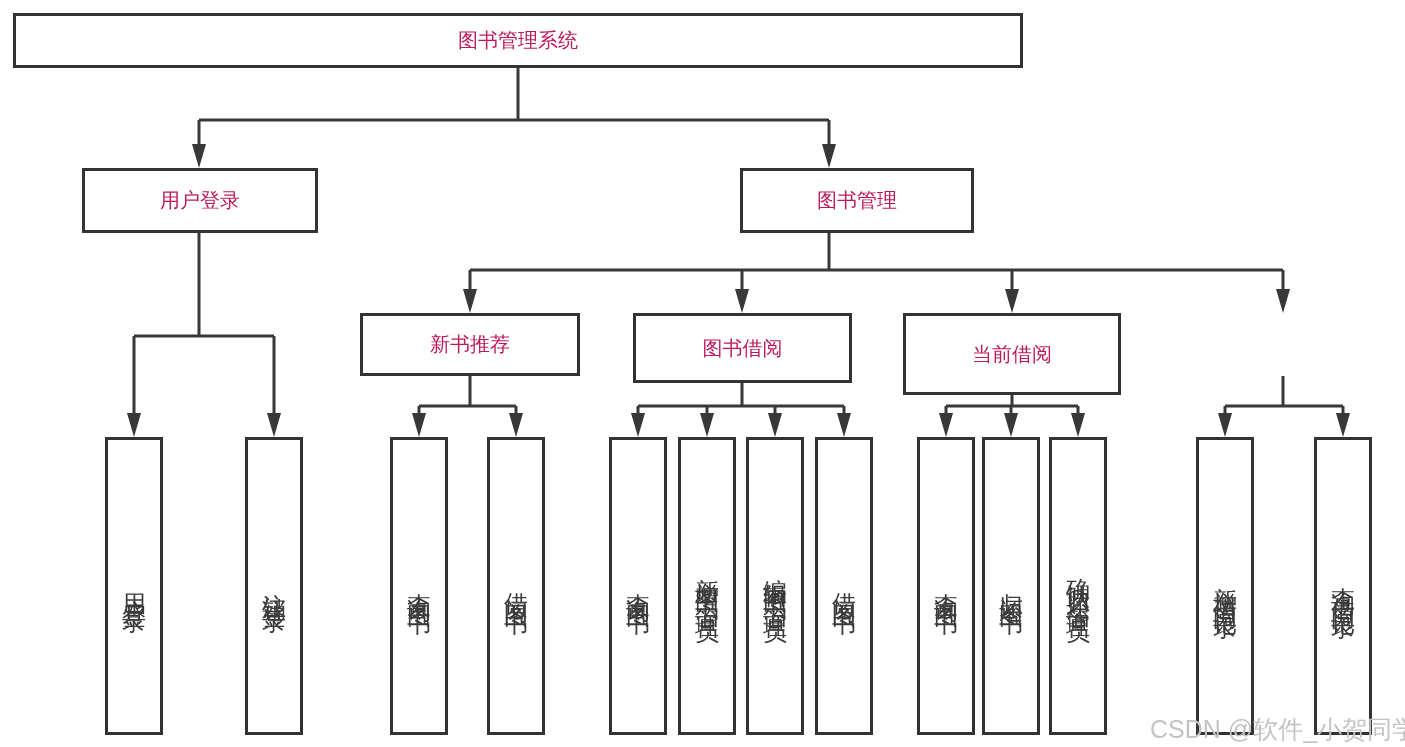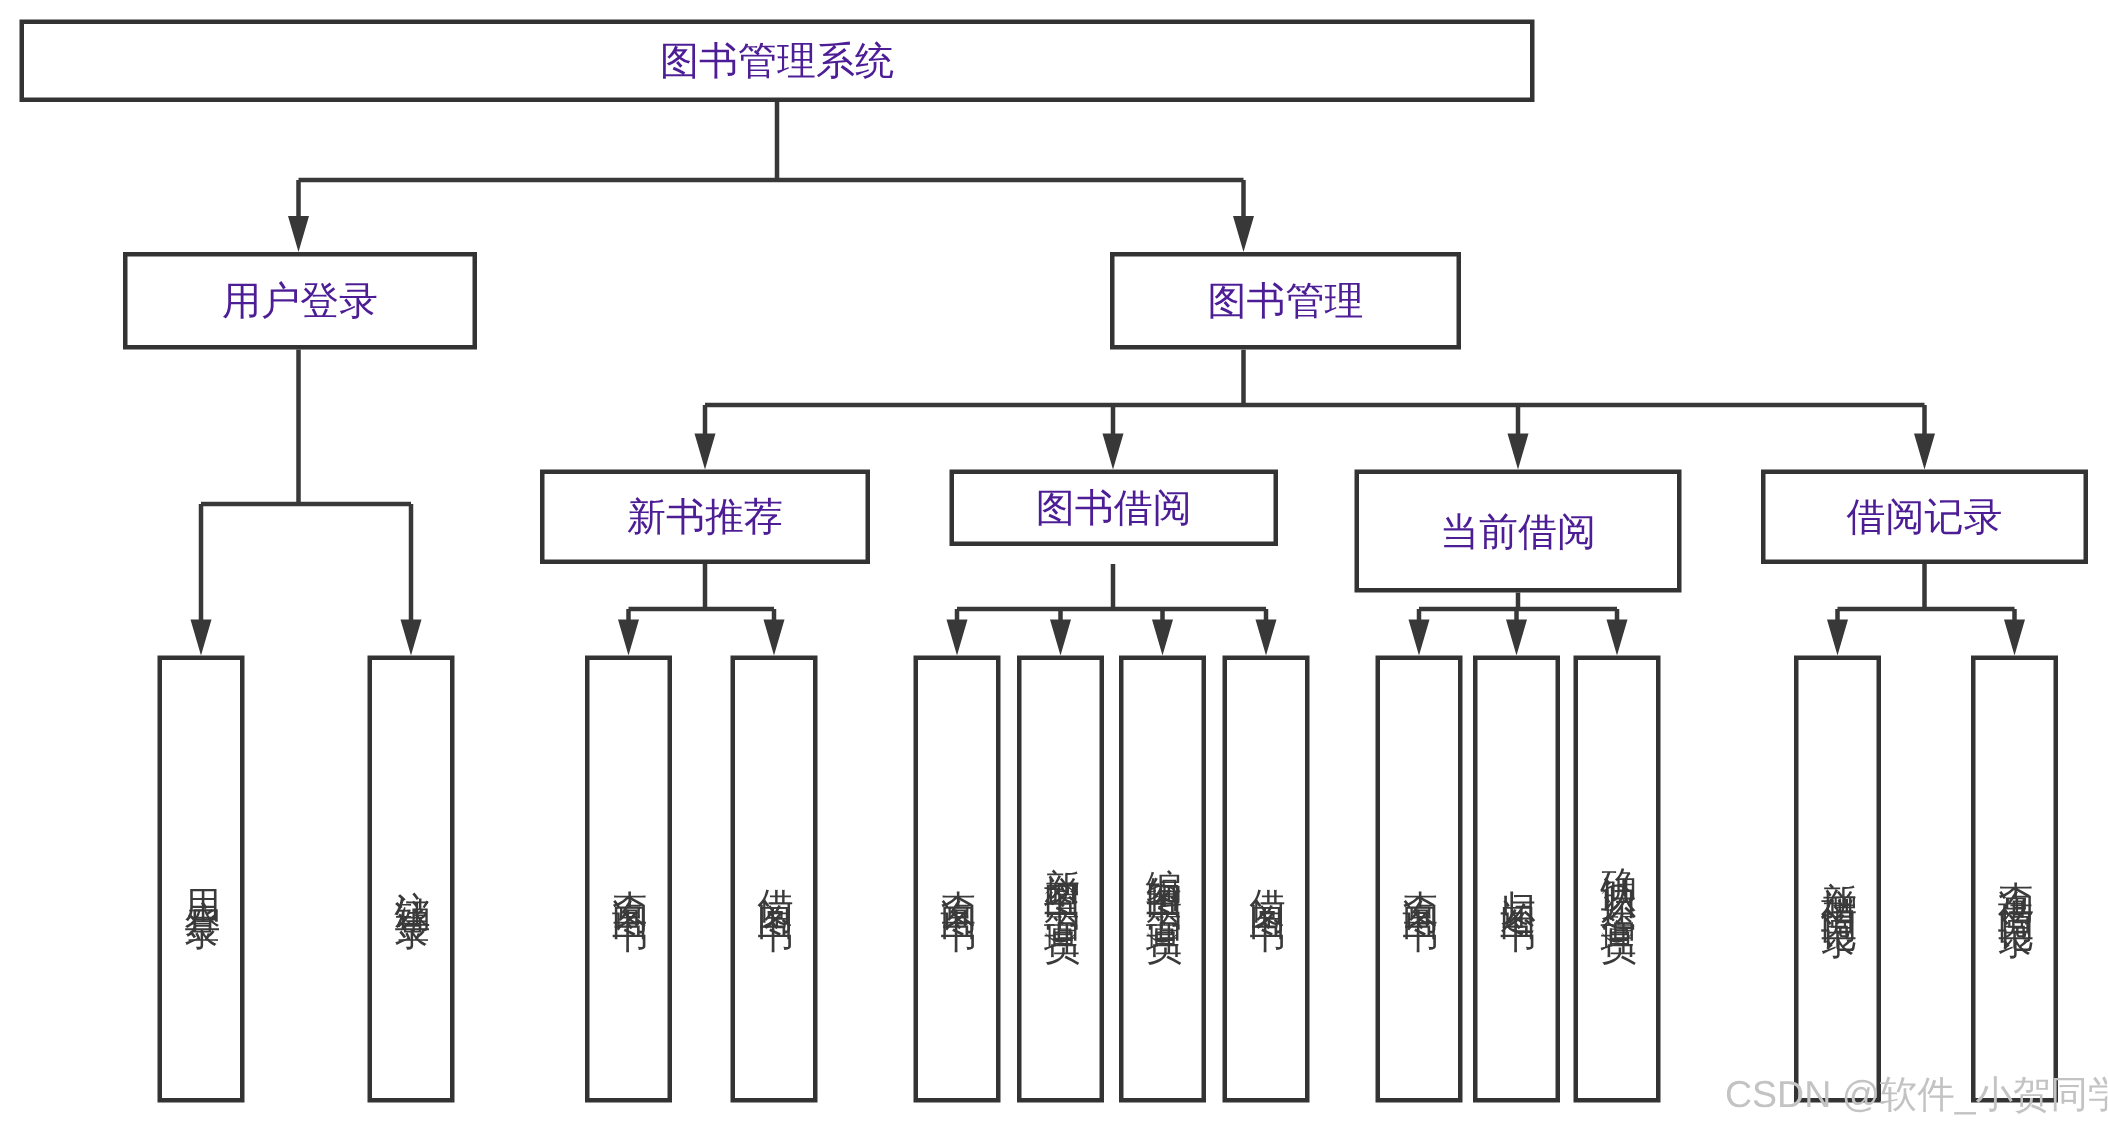--- a/index.html
+++ b/index.html
@@ -24,22 +24,22 @@
     height: 747px;
   }
   .node {
     position: absolute;
     box-sizing: border-box;
     border: 3px solid #333333;
     background: #ffffff;
     display: flex;
     align-items: center;
     justify-content: center;
-    font-size: 26px;
-    color: #4c1d95;
+    font-size: 20px;
+    color: #be185d;
     z-index: 2;
   }
   .leaf {
     position: absolute;
     box-sizing: border-box;
     border: 3px solid #333333;
     background: #ffffff;
     display: flex;
     align-items: center;
     justify-content: center;
@@ -133,28 +133,25 @@
   <div class="node" style="left:82px; top:168px; width:236px; height:65px;">
     <span>用户登录</span>
   </div>
   <div class="node" style="left:712px; top:168px; width:234px; height:65px;margin-left:28px;">
     <span>图书管理</span>
   </div>
 
   <div class="node" style="left:360px; top:313px; width:220px; height:63px;">
     <span>新书推荐</span>
   </div>
-  <div class="node" style="left:633px; top:313px; width:219px; height:51px;">
+  <div class="node" style="left:633px; top:313px; width:219px; height:70px;">
     <span>图书借阅</span>
   </div>
   <div class="node" style="left:903px; top:313px; width:218px; height:82px;">
     <span>当前借阅</span>
-  </div>
-  <div class="node" style="left:1174px; top:313px; width:218px; height:63px;">
-    <span>借阅记录</span>
   </div>
 
   <div class="leaf" style="left:105px; top:437px; width:58px; height:298px;">
     <span class="vtext">用户登录</span>
   </div>
   <div class="leaf" style="left:245px; top:437px; width:58px; height:298px;">
     <span class="vtext">注销登录</span>
   </div>
 
   <div class="leaf" style="left:390px; top:437px; width:58px; height:298px;">

